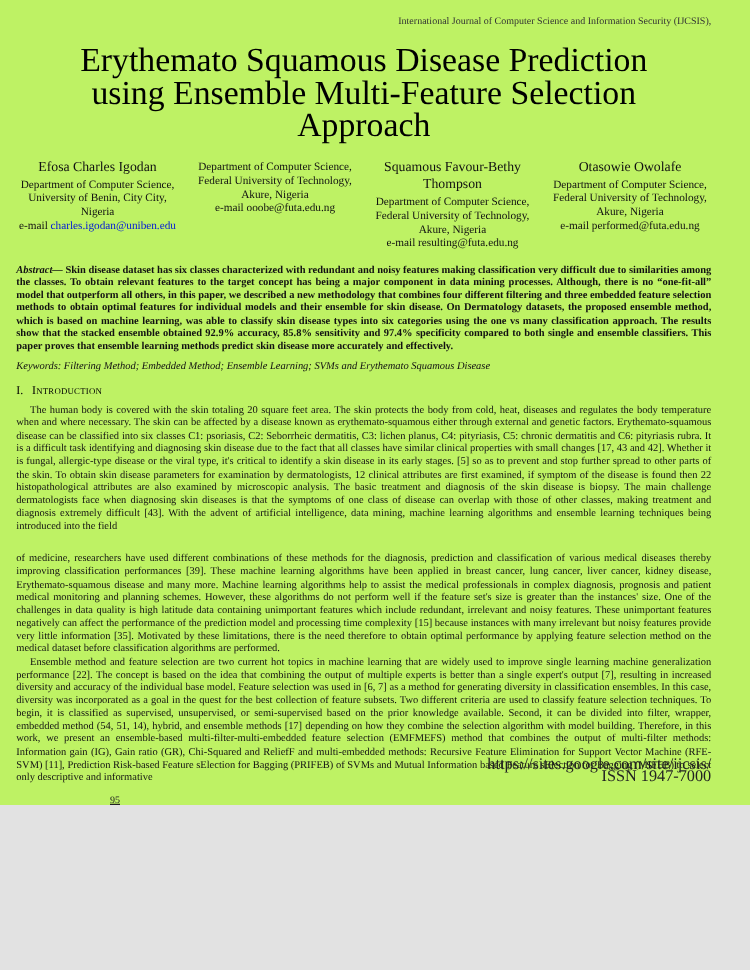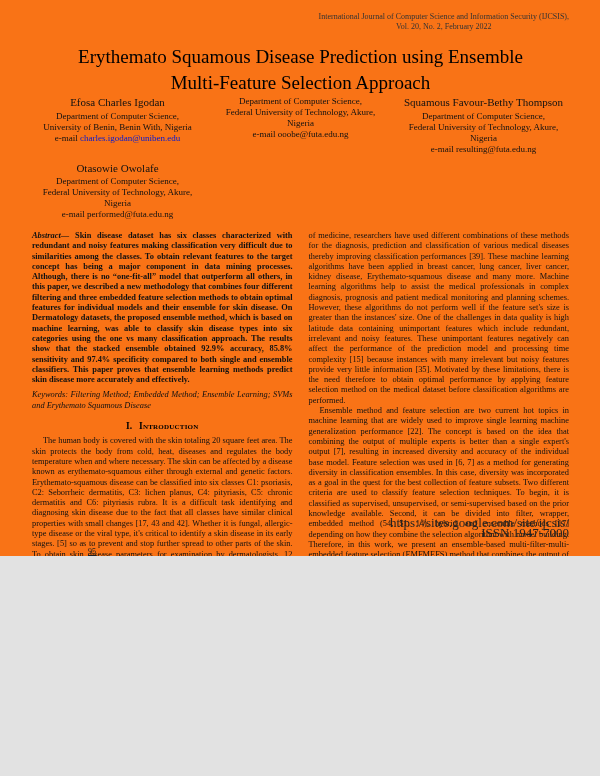--- a/index.html
+++ b/index.html
@@ -5,66 +5,66 @@
   * { box-sizing: border-box; }
   html, body { margin: 0; padding: 0; }
   body {
     background: #e2e2e2;
     font-family: "Liberation Serif", serif;
     color: #111;
     -webkit-font-smoothing: antialiased;
   }
   .page {
     width: 600px;
-    height: 556px;
+    height: 644px;
     margin: 0 auto;
-    background: #f97316;
+    background: #bef264;
     position: relative;
-    padding: 12px 31px 0 32px;
+    padding: 12px 31px 0 13px;
     overflow: hidden;
     box-shadow: 0 0 5px rgba(0,0,0,0.35);
   }
   .journal-header {
     font-size: 8px;
     line-height: 9.5px;
     text-align: center;
     margin-left: auto;
     width: max-content;
     max-width: 100%;
     color: #333;
   }
   .title {
-    font-size: 19px;
+    font-size: 27px;
     line-height: 26px;
     font-weight: 400;
     text-align: center;
     max-width: 478px;
     margin: 13px auto 0 auto;
     color: #000;
   }
   .authors {
     display: grid;
-    grid-template-columns: 1fr 1fr 1fr;
+    grid-template-columns: 1fr 1fr 1fr 1fr;
     column-gap: 12px;
     row-gap: 7px;
-    margin-top: 0;
+    margin-top: 15px;
   }
   .author { text-align: center; font-size: 9px; line-height: 11px; }
   .author-name { font-size: 11px; line-height: 13.5px; margin-bottom: 1px; }
   .email-link { color: #0018d8; cursor: pointer; }
-  .columns { display: flex; gap: 16px; margin-top: 11px; }
+  .columns { display: flex; gap: 16px; margin-top: 11px; flex-direction: column; }
   .col { flex: 1; min-width: 0; font-size: 8.4px; line-height: 10.3px; text-align: justify; }
   p { margin: 0; }
   .abstract { font-weight: bold; }
   .abstract-label { font-style: italic; }
   .keywords { font-weight: normal; font-style: italic; margin-top: 5px; }
   .section-heading {
     font-size: 9.5px;
-    font-weight: 700;
-    text-align: center;
+    font-weight: 400;
+    text-align: left;
     margin: 10px 0 5px 0;
     color: #000;
   }
   .section-heading .sc { font-variant: small-caps; margin-left: 7px; letter-spacing: 0.2px; }
   .para.indent { text-indent: 11px; }
   .footer-page-num {
     position: absolute;
     left: 88px;
     bottom: 0;
     font-size: 8px;
@@ -81,31 +81,30 @@
     color: #222;
   }
 </style>
 </head>
 <body>
 
 <div class="page">
 
   <div class="journal-header">
     <div>International Journal of Computer Science and Information Security (IJCSIS),</div>
-    <div>Vol. 20, No. 2, February 2022</div>
   </div>
 
   <h1 class="title">Erythemato Squamous Disease Prediction using Ensemble Multi-Feature Selection Approach</h1>
 
   <div class="authors">
 
     <div class="author">
       <div class="author-name">Efosa Charles Igodan</div>
       <div class="author-aff">Department of Computer Science,</div>
-      <div class="author-aff">University of Benin, Benin With, Nigeria</div>
+      <div class="author-aff">University of Benin, City City, Nigeria</div>
       <div class="author-email"><span>e-mail </span><a class="email-link">charles.igodan@uniben.edu</a></div>
     </div>
 
     <div class="author">
       <div class="author-aff">Department of Computer Science,</div>
       <div class="author-aff">Federal University of Technology, Akure, Nigeria</div>
       <div class="author-email"><span>e-mail </span><span>ooobe@futa.edu.ng</span></div>
     </div>
 
     <div class="author">

